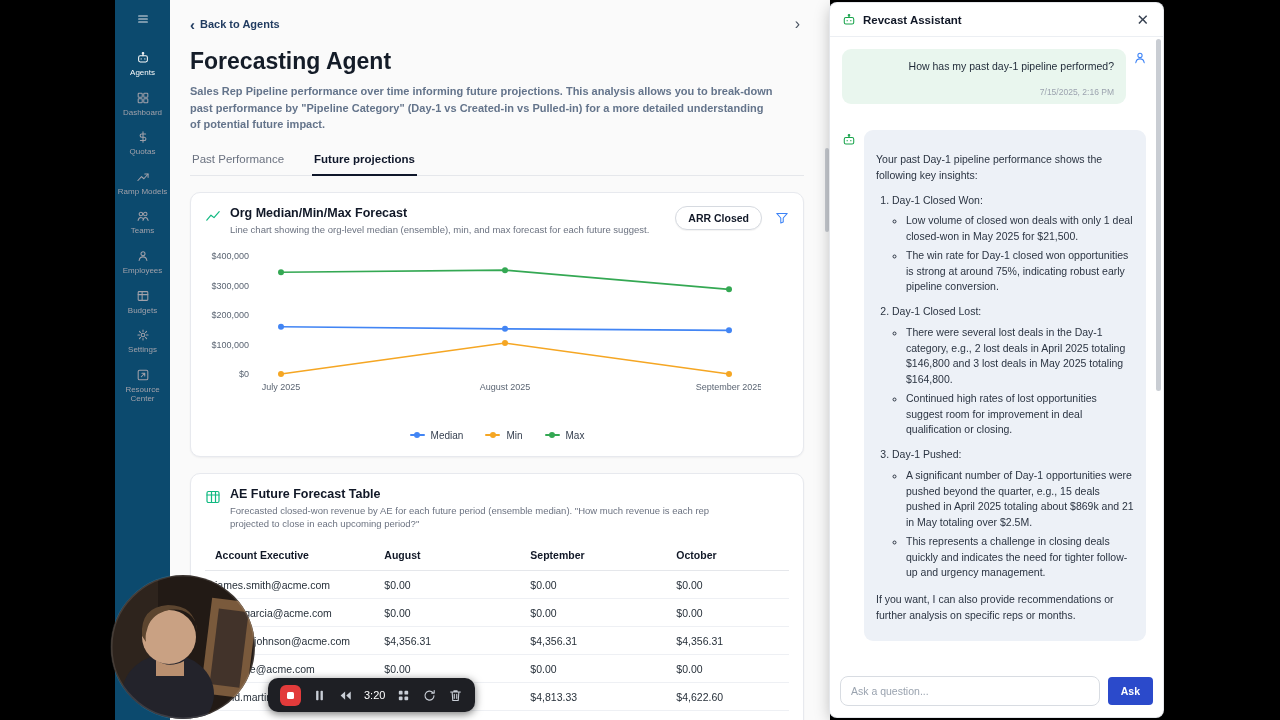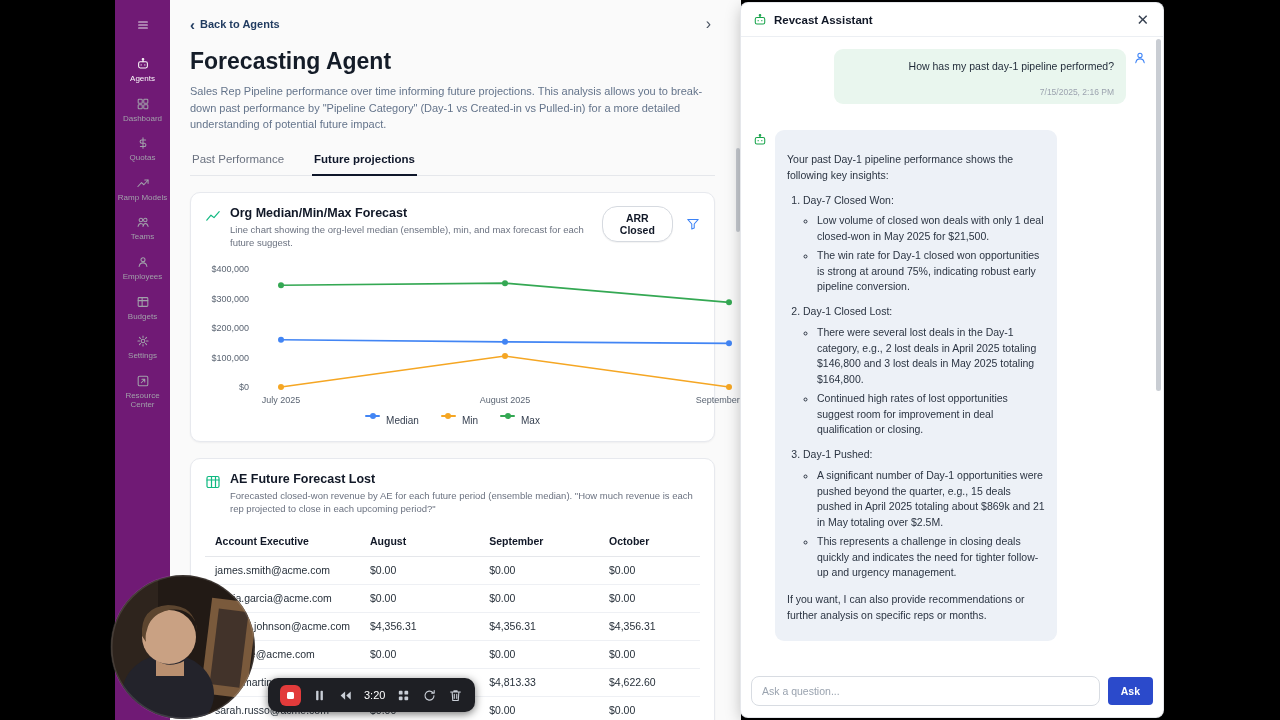--- a/index.html
+++ b/index.html
@@ -1,68 +1,68 @@
 <!DOCTYPE html>
 <html><head>
 <meta charset="utf-8">
 <style>
   html,body{margin:0;padding:0;background:#000;}
   .stage{position:relative;width:1280px;height:720px;background:#000;overflow:hidden;
          font-family:"Liberation Sans",sans-serif;-webkit-font-smoothing:antialiased;}
   .app{position:absolute;left:115px;top:0;width:1050px;height:720px;display:flex;}
 
   
-  .sidebar{width:55px;flex-shrink:0;background:#701a75;display:flex;flex-direction:column;
-           align-items:center;padding-top:14px;}
+  .sidebar{width:55px;flex-shrink:0;background:#0c4a6e;display:flex;flex-direction:column;
+           align-items:center;padding-top:8px;}
   .menu-btn{background:none;border:none;color:#e4e4e7;cursor:pointer;padding:4px;margin-bottom:8px;}
   .side-item{display:flex;flex-direction:column;align-items:center;gap:3px;color:#a1a1aa;
              font-size:8px;line-height:1.2;margin-top:13px;text-align:center;cursor:pointer;width:50px;}
   .side-item.active{color:#fafafa;}
   svg.ic{width:14px;height:14px;fill:none;stroke:currentColor;stroke-width:1.2;
          stroke-linecap:round;stroke-linejoin:round;display:block;}
 
   
   .main{flex:1;background:#fafafa;position:relative;overflow:hidden;}
   .main-inner{padding:16px 26px 0 20px;}
   .topbar{display:flex;align-items:center;justify-content:space-between;}
   .back-link{display:flex;align-items:center;gap:5px;color:#1f3a5f;font-size:11px;font-weight:700;
              text-decoration:none;cursor:pointer;}
   .back-chev{font-size:15px;line-height:1;}
   .fwd-chev{color:#4b5563;font-size:16px;line-height:1;cursor:pointer;padding:0 4px;}
   .page-title{font-size:23px;font-weight:700;color:#141c28;margin:16px 0 8px;}
-  .desc{font-size:11px;color:#64748b;line-height:1.5;margin:0;max-width:585px;}
+  .desc{font-size:11px;color:#64748b;line-height:1.5;margin:0;max-width:585px;font-weight:bold;}
   .tabs{display:flex;gap:26px;margin-top:20px;border-bottom:1px solid #e5e7eb;}
   .tab{font-size:11.5px;color:#6b7280;padding:0 2px 9px;cursor:pointer;border-bottom:2px solid transparent;margin-bottom:-1px;}
   .tab.active{color:#0f172a;font-weight:700;border-bottom-color:#0f172a;}
 
   .card{background:#fff;border:1px solid #e7e9ee;border-radius:10px;box-shadow:0 1px 2px rgba(16,24,40,.05);
         margin-top:16px;padding:13px 14px;}
   .card-head{display:flex;align-items:flex-start;gap:9px;}
   .card-icon{color:#10b981;margin-top:2px;}
   .card-icon svg.ic{width:16px;height:16px;}
   .card-title{font-size:12.5px;font-weight:700;color:#111827;}
   .card-sub{font-size:9.5px;color:#6b7280;margin-top:3px;line-height:1.4;max-width:430px;}
   .table-card .card-sub{max-width:505px;}
   .head-actions{margin-left:auto;display:flex;align-items:center;gap:13px;}
   .pill{background:#fff;border:1px solid #d6dae0;border-radius:15px;padding:5px 12px;font-size:10.5px;
         font-weight:600;color:#111827;cursor:pointer;box-shadow:0 1px 1px rgba(0,0,0,.05);font-family:inherit;}
   .funnel{display:flex;cursor:pointer;color:#3b82f6;}
   #chart{margin-top:10px;}
   .legend{display:flex;justify-content:center;gap:22px;margin-top:2px;padding-bottom:2px;}
-  .lg-item{display:flex;align-items:flex-start;gap:6px;font-size:10px;color:#374151;cursor:pointer;}
+  .lg-item{display:flex;align-items:center;gap:6px;font-size:10px;color:#374151;cursor:pointer;margin-top:28px;}
   .lg-line{width:15px;height:2px;border-radius:1px;position:relative;display:inline-block;}
   .lg-dot{position:absolute;left:4.5px;top:-2px;width:6px;height:6px;border-radius:50%;}
 
   .fc-table{width:100%;border-collapse:collapse;margin-top:10px;font-size:10.5px;}
   .fc-table th{text-align:left;font-weight:700;color:#111827;padding:9px 10px;border-bottom:1px solid #e5e7eb;}
   .fc-table td{padding:7.5px 10px;border-bottom:1px solid #eef0f4;color:#27303a;}
   .main-sb{position:absolute;right:1px;top:148px;width:4px;height:84px;background:#c7cbd1;border-radius:2px;cursor:pointer;}
 
   
-  .chat{width:422px;flex-shrink:0;display:flex;flex-direction:column;background:#fff;border-radius:7px;
+  .chat{width:333px;flex-shrink:0;display:flex;flex-direction:column;background:#fff;border-radius:7px;
         margin:3px 2px 3px 0;box-shadow:0 0 0 1px #e5e7eb,0 4px 16px rgba(0,0,0,.25);position:relative;overflow:hidden;}
   .chat-head{display:flex;align-items:center;gap:7px;padding:9px 12px;border-bottom:1px solid #eceff3;}
   .chat-head .bot-avatar{margin-top:0;}
   .chat-title{font-size:11.5px;font-weight:700;color:#111827;}
   .chat-close{margin-left:auto;background:none;border:none;font-size:15px;color:#374151;cursor:pointer;padding:0 2px;line-height:1;}
   .chat-body{flex:1;padding:12px 16px 6px 12px;overflow:hidden;position:relative;}
   .user-row{display:flex;gap:7px;justify-content:flex-end;align-items:flex-start;}
   .user-bubble{background:#e9f6ee;border-radius:9px;padding:11px 12px 7px;width:268px;}
   .user-text{font-size:10.5px;color:#1f2937;text-align:right;}
   .user-ts{font-size:8.5px;color:#9ca3af;text-align:right;margin-top:15px;}
@@ -257,21 +257,21 @@
 
         <section class="card table-card">
           <div class="card-head">
             <span class="card-icon">
               <svg class="ic" viewBox="0 0 16 16">
                   <rect x="2" y="2.5" width="12" height="11" rx="1.5"></rect>
                   <path d="M2 6h12M6.5 2.5v11M10.5 2.5v11"></path>
                 </svg>
             </span>
             <div>
-              <div class="card-title">AE Future Forecast Lost</div>
+              <div class="card-title">AE Future Forecast Table</div>
               <div class="card-sub">Forecasted closed-won revenue by AE for each future period (ensemble median). "How much revenue is each rep projected to close in each upcoming period?"</div>
             </div>
           </div>
           <table class="fc-table" id="ae-table">
               <colgroup>
                 <col style="width:29%">
                 <col style="width:25%">
                 <col style="width:25%">
                 <col style="width:21%">
               </colgroup>
@@ -362,21 +362,21 @@
                 <rect x="2.6" y="5.2" width="10.8" height="7.4" rx="1.8"></rect>
                 <path d="M8 5.2V3.1"></path>
                 <circle cx="8" cy="2.5" r=".9"></circle>
                 <circle cx="5.9" cy="8.8" r=".75" fill="currentColor" stroke="none"></circle>
                 <circle cx="10.1" cy="8.8" r=".75" fill="currentColor" stroke="none"></circle>
               </svg>
           </span>
           <div class="bot-bubble">
             <p class="bp">Your past Day-1 pipeline performance shows the following key insights:</p>
             <ol class="bot-list" id="bot-sections">
-                <li><span class="sec-t">Day-7 Closed Won:</span><ul class="bullets">
+                <li><span class="sec-t">Day-1 Closed Won:</span><ul class="bullets">
                     <li>Low volume of closed won deals with only 1 deal closed-won in May 2025 for $21,500.</li>
                     <li>The win rate for Day-1 closed won opportunities is strong at around 75%, indicating robust early pipeline conversion.</li>
                   </ul></li>
                 <li><span class="sec-t">Day-1 Closed Lost:</span><ul class="bullets">
                     <li>There were several lost deals in the Day-1 category, e.g., 2 lost deals in April 2025 totaling $146,800 and 3 lost deals in May 2025 totaling $164,800.</li>
                     <li>Continued high rates of lost opportunities suggest room for improvement in deal qualification or closing.</li>
                   </ul></li>
                 <li><span class="sec-t">Day-1 Pushed:</span><ul class="bullets">
                     <li>A significant number of Day-1 opportunities were pushed beyond the quarter, e.g., 15 deals pushed in April 2025 totaling about $869k and 21 in May totaling over $2.5M.</li>
                     <li>This represents a challenge in closing deals quickly and indicates the need for tighter follow-up and urgency management.</li>

